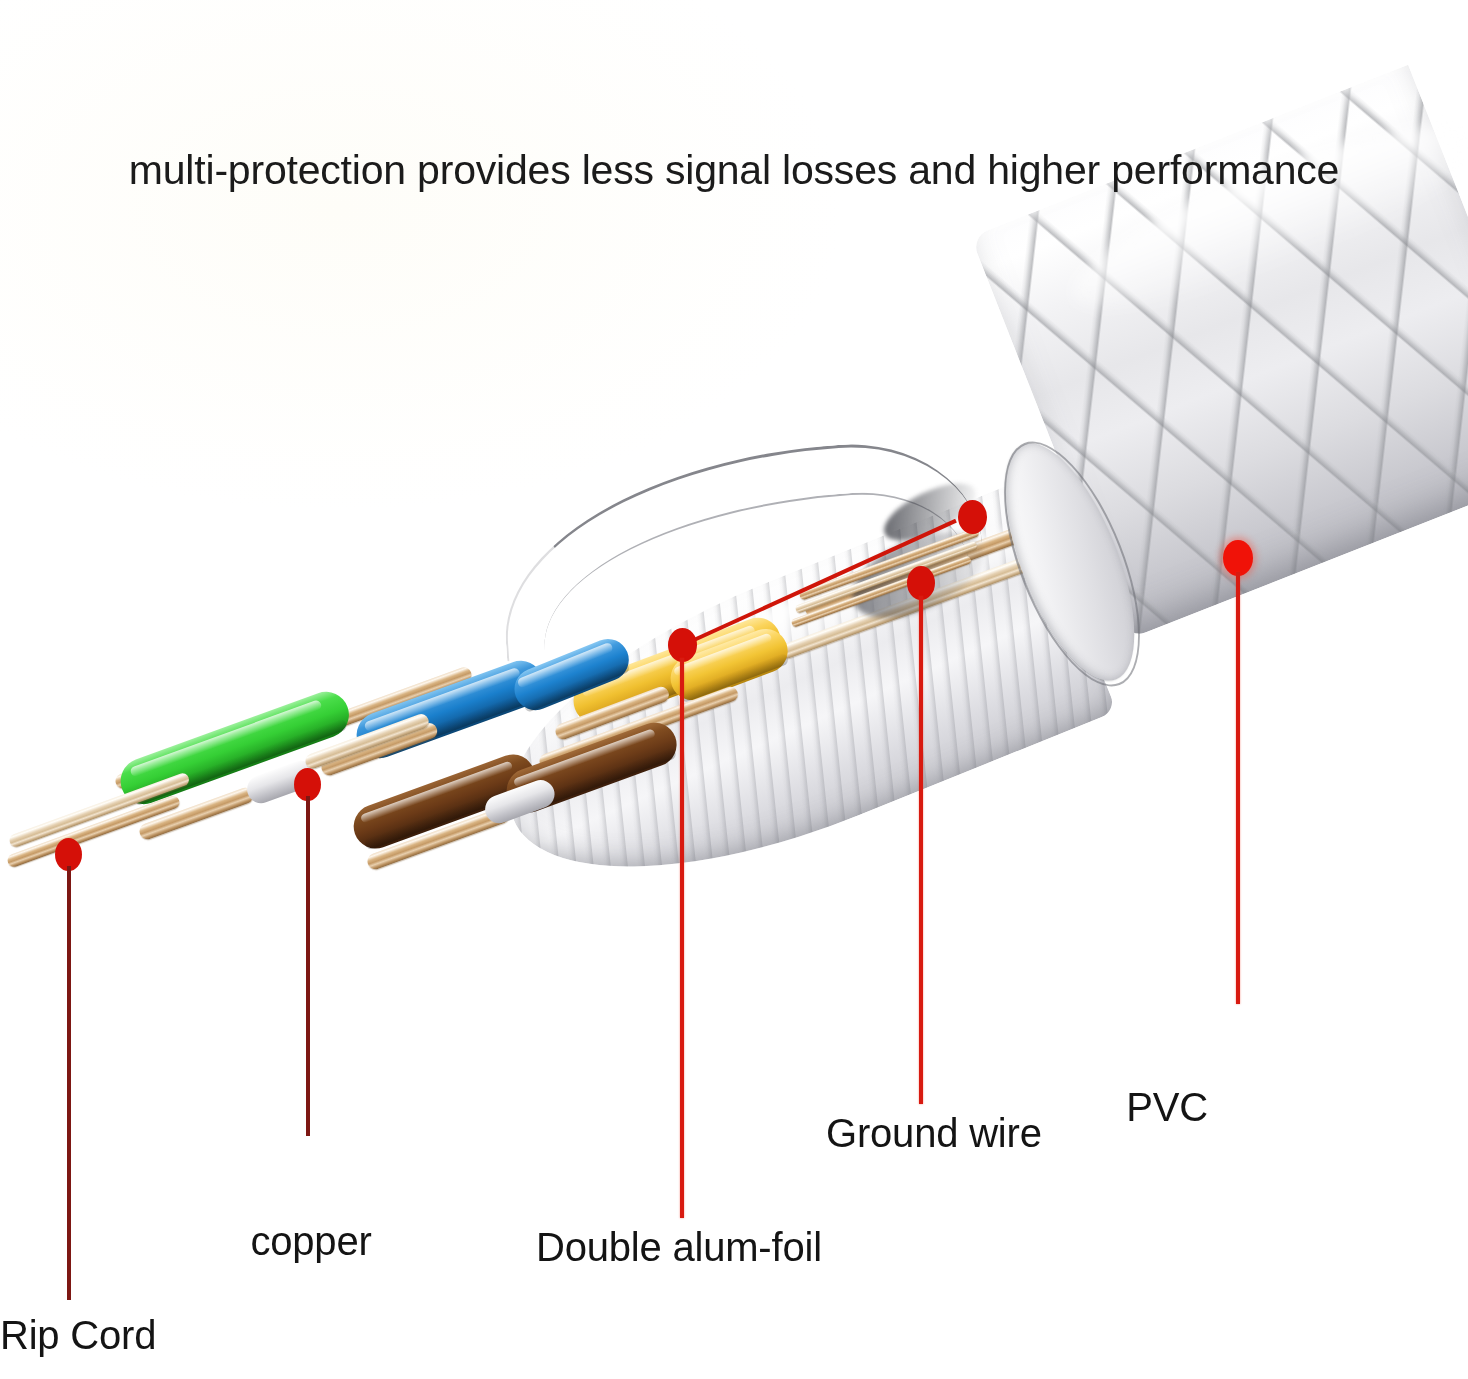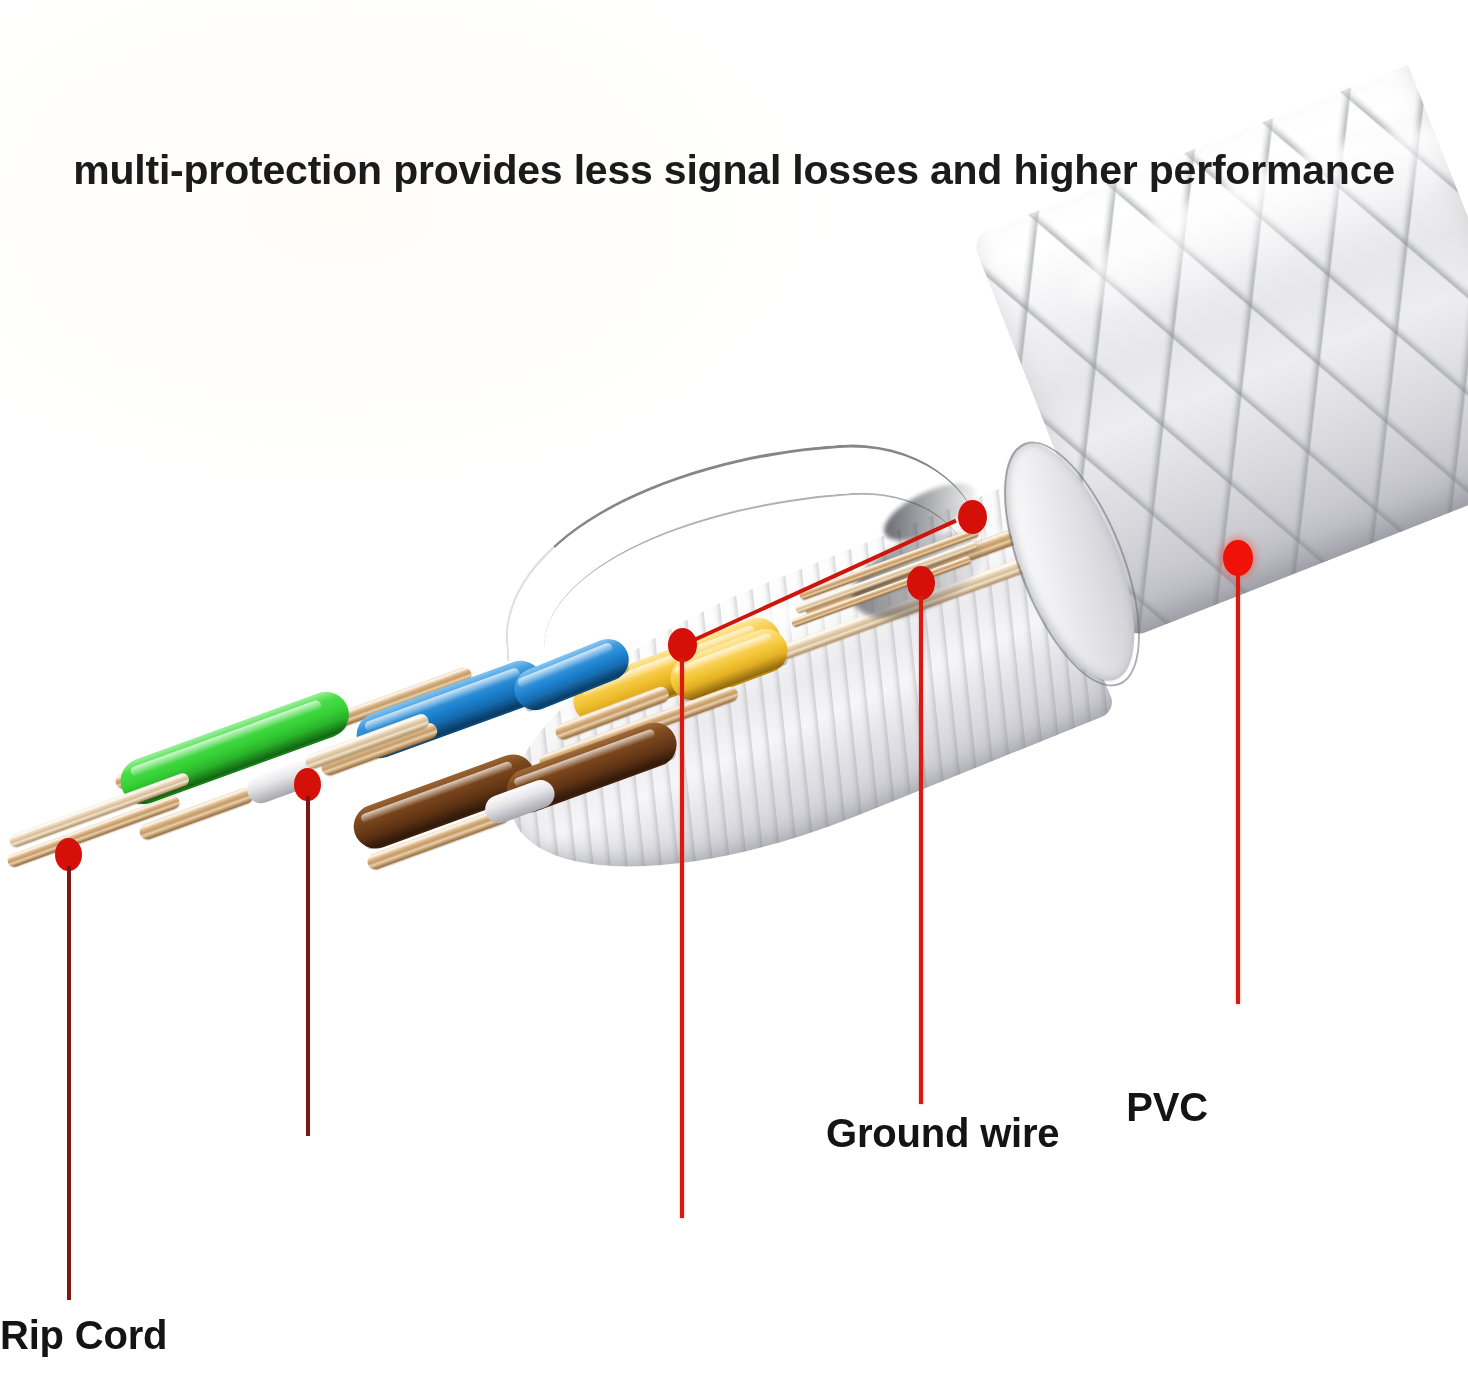--- a/index.html
+++ b/index.html
@@ -10,21 +10,20 @@
     font-family:"Liberation Sans", sans-serif;
     overflow:hidden;
   }
   #stage{
     position:relative;
     width:1448px;height:1379px;
     background:
       radial-gradient(ellipse 700px 420px at 340px 210px, #fefdf8 0%, #ffffff 72%),
       radial-gradient(ellipse 560px 380px at 1180px 1180px, #fbfbfc 0%, #ffffff 70%),
       #fffffe;
-    font-weight: bold;
   }
 
   
   .heading{
     position:absolute;
     left:0; top:148px; width:1468px;
     text-align:center;
     font-size:41px;
     line-height:1.08;
     color:#1b1b1b;
@@ -305,25 +304,27 @@
   </div>
 
   <div class="heading">multi-protection provides less signal losses and higher performance</div>
 
   <div class="dot" style="left:55px;top:838px;width:27px;height:33px;"></div>
   <div class="leader" style="left:67px;top:866px;height:434px;"></div>
   <div class="label" style="left:0px;top:1310px;">Rip Cord</div>
 
   <div class="dot" style="left:294px;top:768px;width:27px;height:33px;"></div>
   <div class="leader" style="left:306px;top:796px;height:340px;"></div>
+  <div class="label center" style="left:126px;top:1216px;width:370px;">copper</div>
 
   <div class="diag" style="left:683px;top:643px;width:300px;transform:rotate(-24.5deg);"></div>
   <div class="dot" style="left:668px;top:628px;width:29px;height:34px;"></div>
   <div class="dot" style="left:958px;top:500px;width:29px;height:34px;"></div>
   <div class="leader bright" style="left:680px;top:658px;height:560px;"></div>
+  <div class="label" style="left:536px;top:1222px;">Double alum-foil</div>
 
   <div class="dot" style="left:907px;top:566px;width:28px;height:34px;"></div>
   <div class="leader bright" style="left:919px;top:596px;height:508px;"></div>
   <div class="label" style="left:826px;top:1108px;">Ground wire</div>
 
   <div class="dot glow" style="left:1223px;top:540px;width:30px;height:36px;"></div>
   <div class="leader bright" style="left:1236px;top:572px;height:432px;"></div>
   <div class="label center" style="left:917px;top:1082px;width:500px;">PVC</div>
 
 </div>

